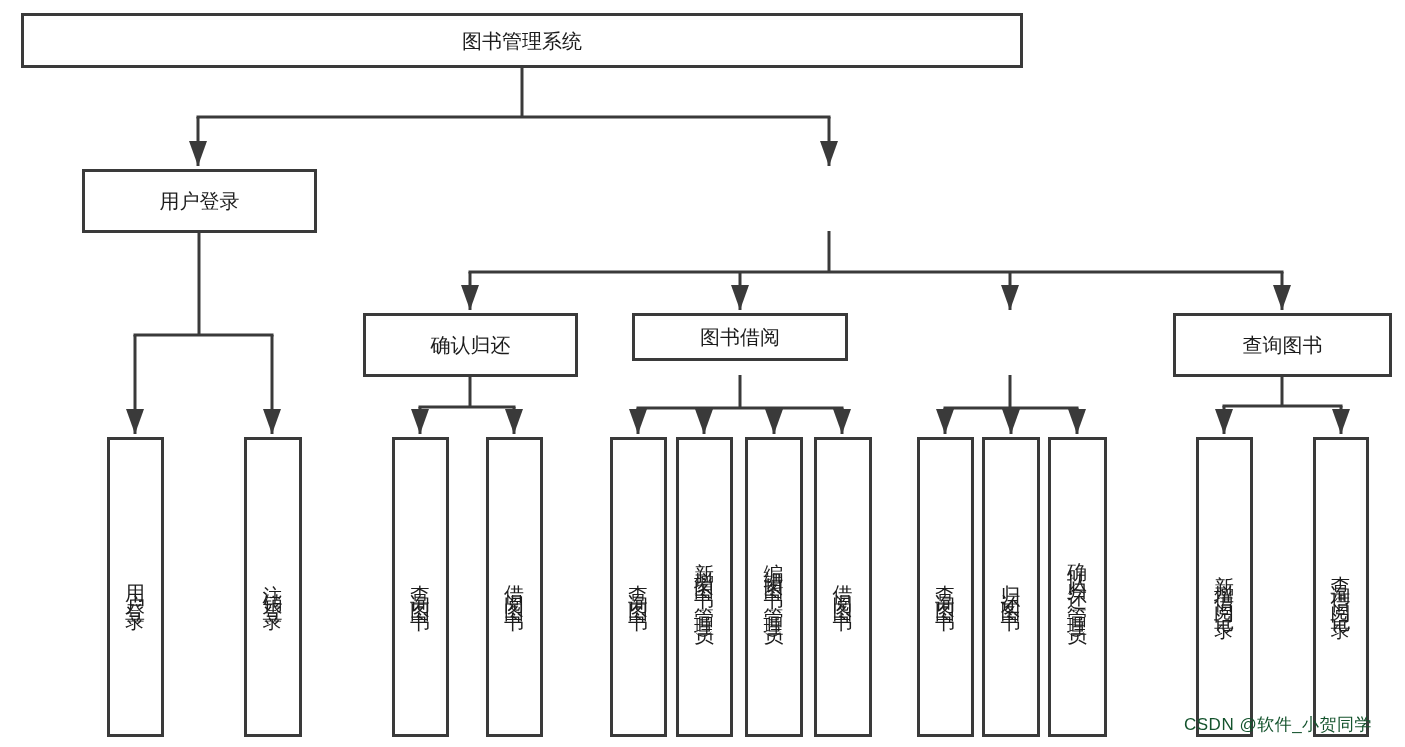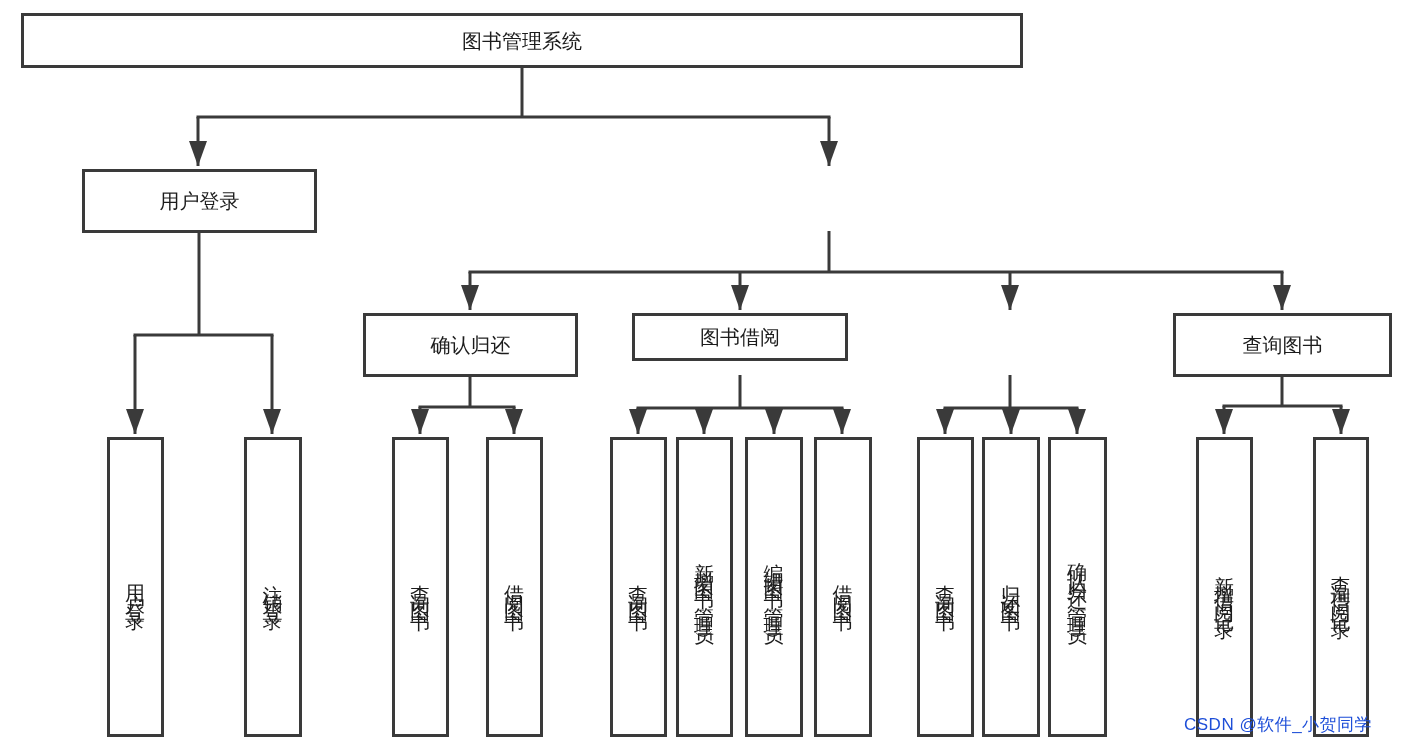--- a/index.html
+++ b/index.html
@@ -15,21 +15,21 @@
     position:absolute; box-sizing:border-box; background:#ffffff;
     border:3px solid #3a3a3a; display:flex; align-items:center; justify-content:center;
     font-size:20px; line-height:1.2; white-space:nowrap;
   }
   .leaf {
     writing-mode:vertical-rl; text-orientation:mixed;
     letter-spacing:9px; font-size:20px; white-space:normal;
   }
   .watermark {
     position:absolute; left:1184px; top:713px; font-size:17px;
-    color:#1d4ed8; letter-spacing:0.5px; white-space:nowrap;
+    color:#14532d; letter-spacing:0.5px; white-space:nowrap;
   }
 </style>
 </head>
 <body>
 
 <div class="canvas">
 
   <svg class="connectors" viewBox="0 0 1405 747" xmlns="http://www.w3.org/2000/svg">
     <defs>
       <marker id="arrow" markerUnits="userSpaceOnUse" markerWidth="26" markerHeight="19" refX="25" refY="9" orient="auto">

